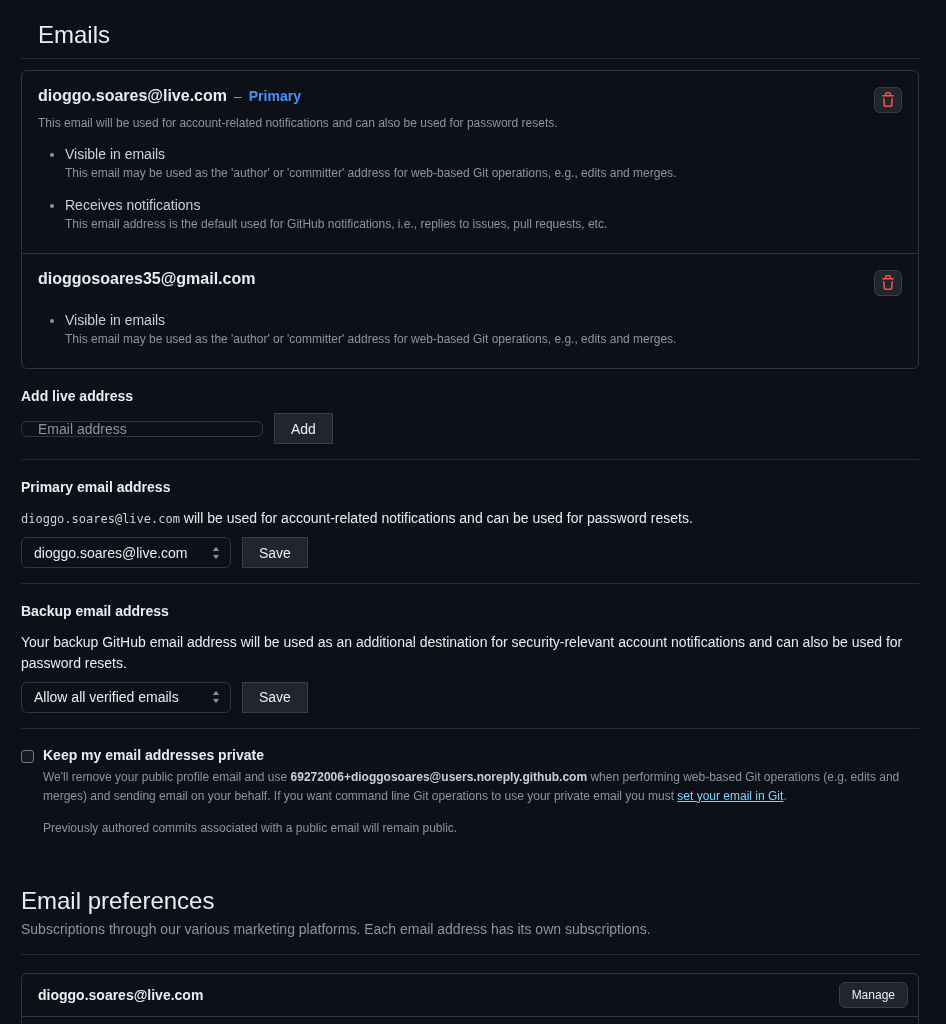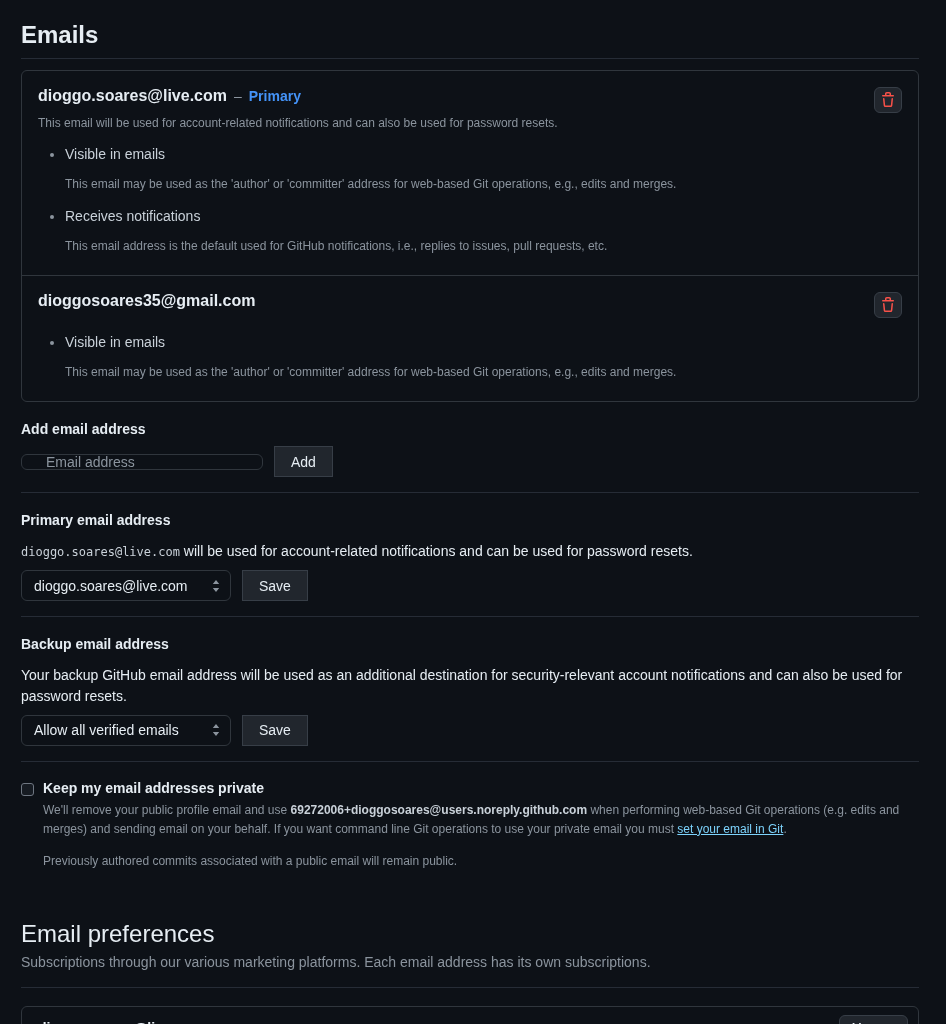--- a/index.html
+++ b/index.html
@@ -7,23 +7,24 @@
   body {
     background: #0d1117;
     color: #e6edf3;
     font-family: "Liberation Sans", sans-serif;
     font-size: 14px;
   }
   .container { padding: 0 27px 20px 21px; }
 
   h1.page-title {
     font-size: 24px;
-    font-weight: 700;
+    font-weight: 400;
     color: #e6edf3;
     padding: 21px 0 9px 0;
+    margin-left: 17px;
   }
   .divider {
     border: 0;
     border-top: 1px solid #262c36;
     height: 0;
   }
 
   
   .card {
     border: 1px solid #30363d;
@@ -43,33 +44,33 @@
     background: #21262d;
     border: 1px solid #373e47;
     border-radius: 6px;
     display: flex; align-items: center; justify-content: center;
     cursor: pointer;
     flex: none;
   }
   ul.email-props { margin: 16px 0 6px 0; padding-left: 27px; color: #8b949e; }
   ul.email-props li + li { margin-top: 17px; }
   .prop-title { font-size: 14px; color: #c9d1d9; }
-  .prop-detail { font-size: 12px; color: #8b949e; margin-top: 15px; }
+  .prop-detail { font-size: 12px; color: #8b949e; margin-top: 4px; }
 
   
   .section { padding-top: 19px; }
   .section-heading { font-size: 14px; font-weight: 700; color: #e6edf3; }
   .form-row { display: flex; align-items: center; gap: 11px; margin-top: 9px; }
   .text-input {
     width: 242px; height: 16px;
     background: #0d1117;
     border: 1px solid #30363d;
     border-radius: 6px;
     color: #e6edf3;
-    padding: 0 24px;
+    padding: 0 16px;
     font-size: 14px;
     font-family: "Liberation Sans", sans-serif;
     outline: none;
   }
   .text-input::placeholder { color: #8b949e; }
   .btn {
     height: 31px;
     padding: 0 16px;
     background: #21262d;
     border: 1px solid #373e47;
@@ -196,21 +197,21 @@
         <li>
           <div class="prop-title">Visible in emails</div>
           <div class="prop-detail">This email may be used as the 'author' or 'committer' address for web-based Git operations, e.g., edits and merges.</div>
         </li>
       </ul>
     </div>
 
   </div>
 
   <div class="section">
-    <div class="section-heading">Add email address</div>
+    <div class="section-heading">Add live address</div>
     <div class="form-row">
       <input class="text-input" type="text" placeholder="Email address" style="">
       <button class="btn">Add</button>
     </div>
     <hr class="divider">
   </div>
 
   <div class="section">
     <div class="section-heading">Primary email address</div>
     <div class="note"><code>dioggo.soares@live.com</code><span> will be used for account-related notifications and can be used for password resets.</span></div>

